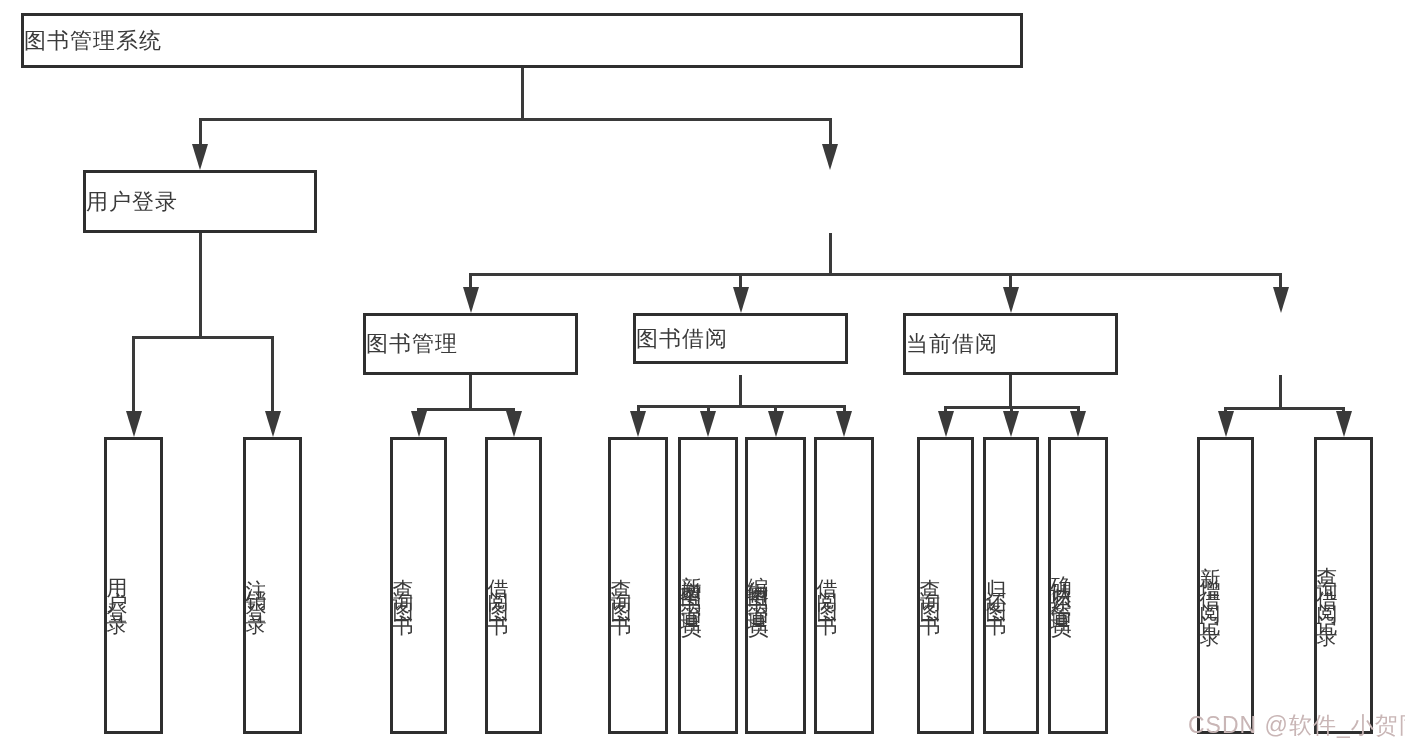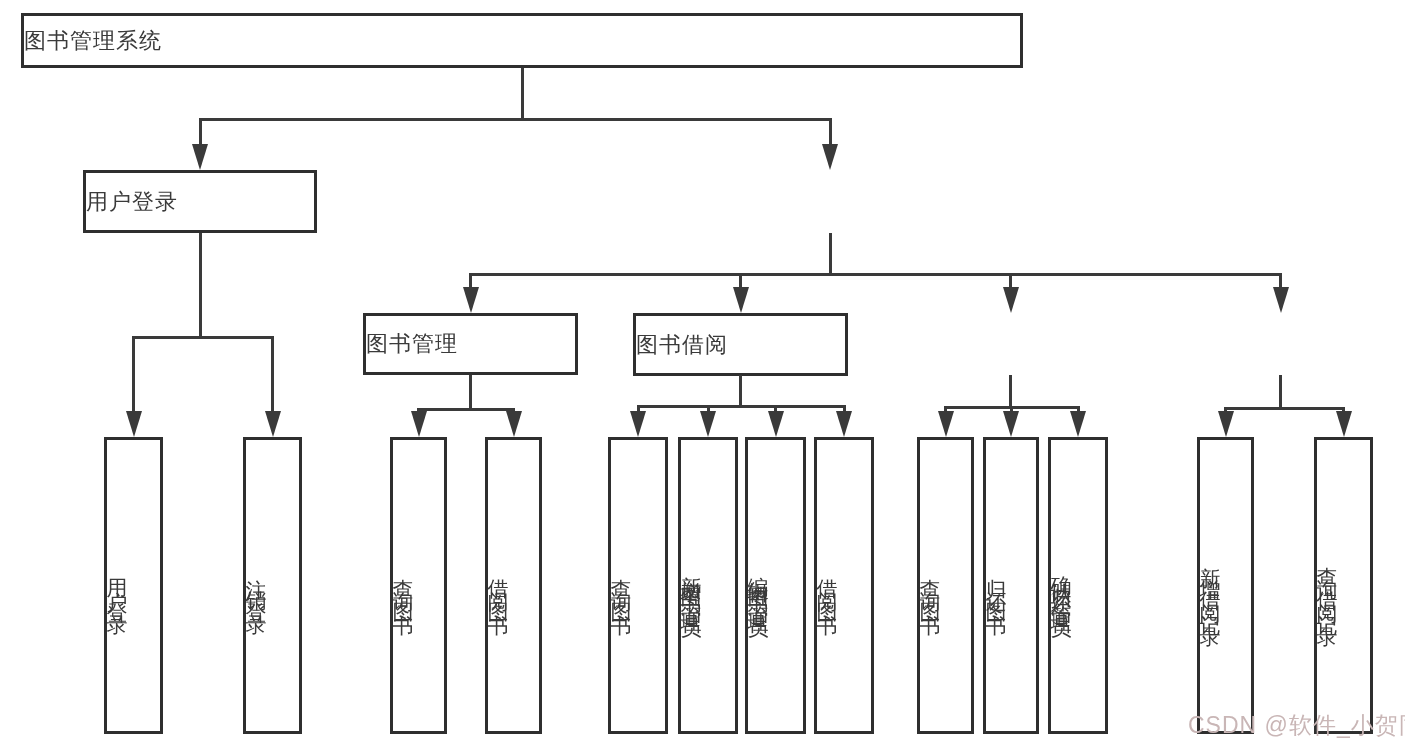--- a/index.html
+++ b/index.html
@@ -61,22 +61,25 @@
   <div class="watermark">CSDN @软件_小贺同学</div>
 <div class="node h" style="left: 21px; top: 13px; width: 1002px; height: 55px;">
       <span class="lbl">图书管理系统</span>
     </div>
     <div class="node h" style="left: 83px; top: 170px; width: 234px; height: 63px;">
       <span class="lbl">用户登录</span>
     </div>
     <div class="node h" style="left: 363px; top: 313px; width: 215px; height: 62px;">
       <span class="lbl">图书管理</span>
     </div>
-    <div class="node h" style="left: 633px; top: 313px; width: 215px; height: 63px;">
+    <div class="node h" style="left: 633px; top: 313px; width: 215px; height: 51px;">
       <span class="lbl">图书借阅</span>
+    </div>
+    <div class="node h" style="left: 903px; top: 313px; width: 215px; height: 62px;">
+      <span class="lbl">当前借阅</span>
     </div>
     <div class="node v" style="left: 104px; top: 437px; width: 59px; height: 297px;">
       <span class="lbl">用户登录</span>
     </div>
     <div class="node v" style="left: 243px; top: 437px; width: 59px; height: 297px;">
       <span class="lbl">注销登录</span>
     </div>
     <div class="node v" style="left: 390px; top: 437px; width: 57px; height: 297px;">
       <span class="lbl">查询图书</span>
     </div>

